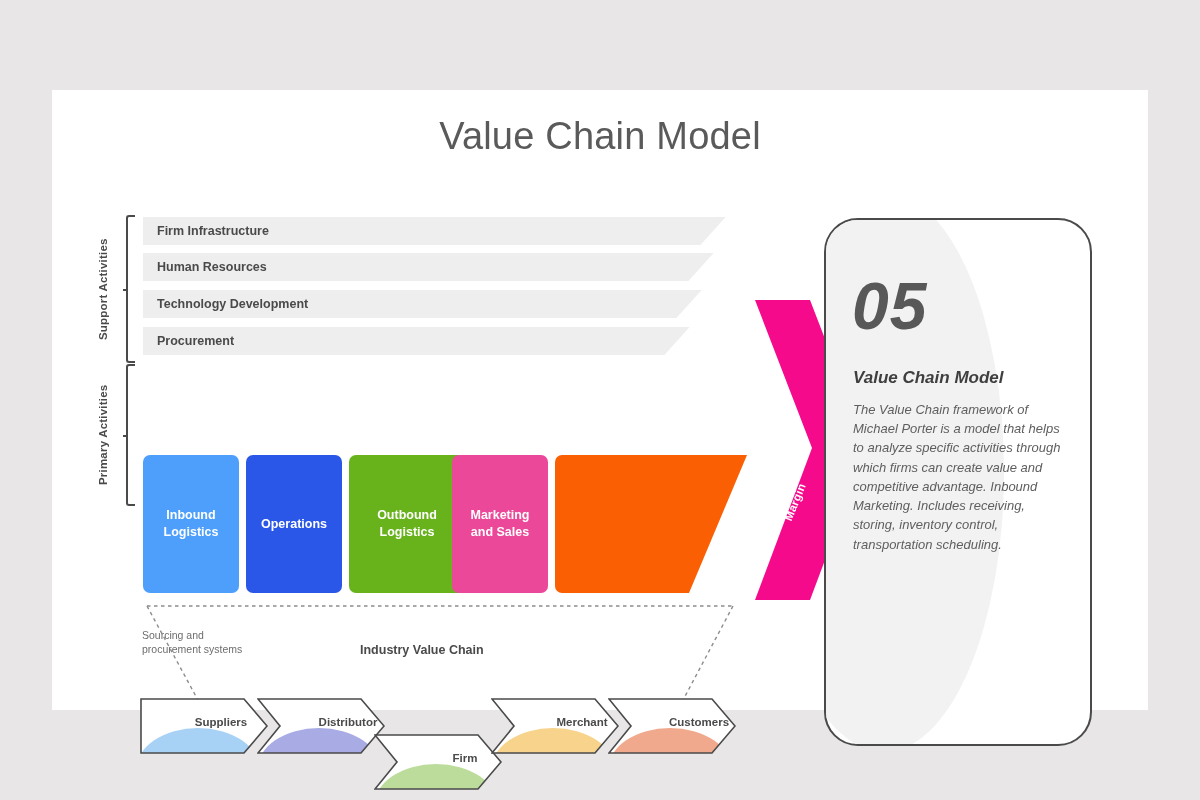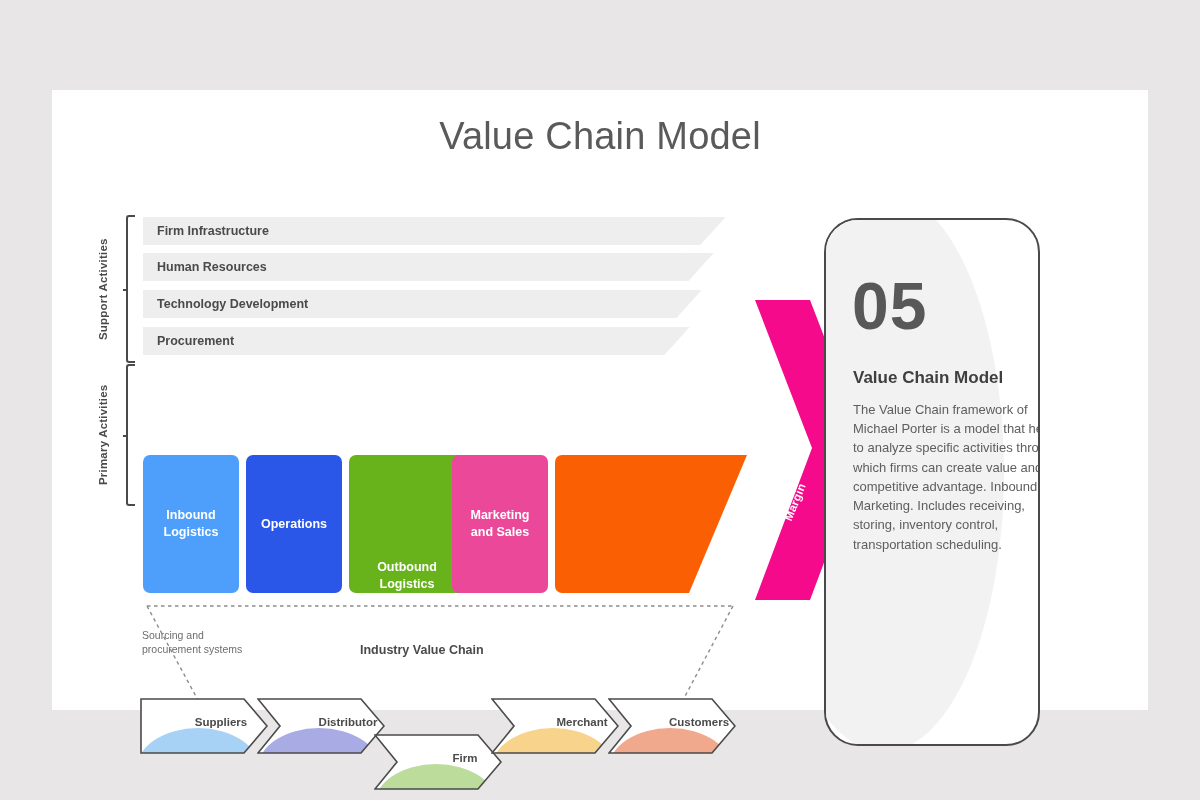--- a/index.html
+++ b/index.html
@@ -115,25 +115,26 @@
     text-align: center;
     font-size: 11.5px; font-weight: bold; color: #4a4a4a;
     z-index: 3;
     padding-left: 44px;
   }
 
   
   #card {
     position: absolute;
     left: 772px; top: 128px;
-    width: 216px; height: 528px;
+    width: 268px; height: 528px;
     border: 2.5px solid #4a4a4a;
     border-radius: 34px;
     overflow: hidden;
     background: #fff;
+    font-style: italic;
   }
   #card-blob {
     position: absolute;
     left: -62px; top: -28px;
     width: 240px; height: 560px;
     background: #f2f2f2;
     border-radius: 50%;
   }
   .card-num {
     position: absolute; left: 26px; top: 48px;
@@ -191,21 +192,21 @@
         <div>Logistics</div>
       </div>
     </div>
 
     <div class="prim" style="left:194px; width:96px; background:#2b57e8;">
       <div>
         <div>Operations</div>
       </div>
     </div>
 
-    <div class="prim" style="left:297px; width:116px; background:#68b31c;align-items:flex-end;">
+    <div class="prim" style="left:297px; width:116px; background:#68b31c;">
       <div>
         <div>Outbound</div>
         <div>Logistics</div>
       </div>
     </div>
 
     <div class="prim" style="left:400px; width:96px; background:#ec4899;">
       <div>
         <div>Marketing</div>
         <div>and Sales</div>

